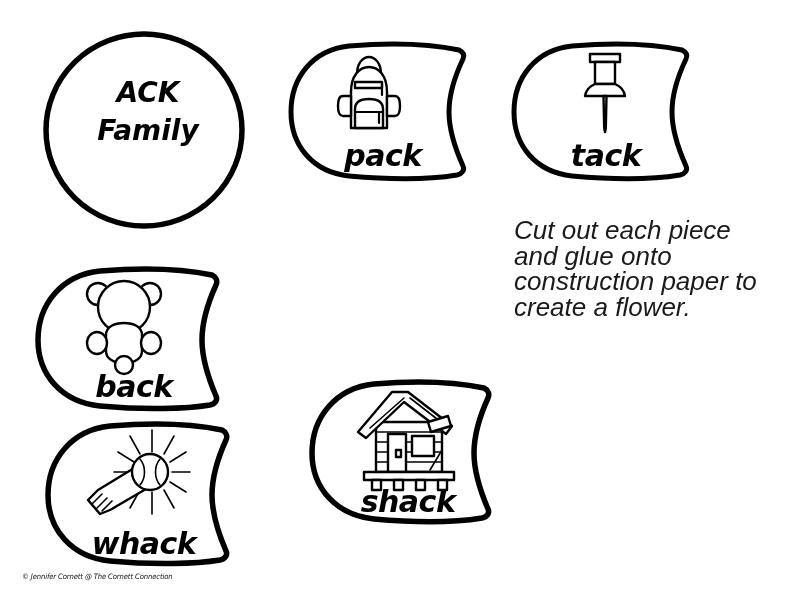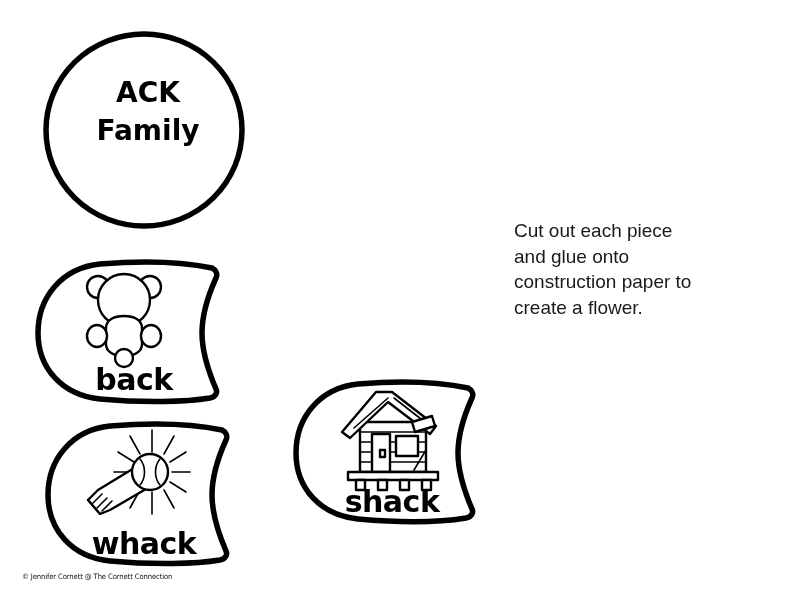--- a/index.html
+++ b/index.html
@@ -14,20 +14,21 @@
     position: relative;
     overflow: hidden;
     font-family: "Liberation Sans", sans-serif;
     color: #000000;
   }
   .worksheet {
     position: absolute;
     inset: 0;
     width: 792px;
     height: 612px;
+    font-style: italic;
   }
   .piece {
     position: absolute;
   }
   .piece svg {
     display: block;
     overflow: visible;
   }
   .shape-stroke {
     fill: #ffffff;
@@ -65,21 +66,21 @@
     font-weight: bold;
     fill: #000000;
     text-anchor: middle;
   }
   #instructions {
     position: absolute;
     left: 514px;
     top: 218px;
     width: 250px;
     font-family: "Liberation Sans", sans-serif;
-    font-size: 19px;
+    font-size: 26px;
     line-height: 25.5px;
     color: #1a1a1a;
     white-space: pre-line;
   }
   #copyright {
     position: absolute;
     left: 22px;
     top: 572px;
     font-family: "DejaVu Sans", sans-serif;
     font-size: 7.4px;
@@ -95,45 +96,84 @@
 <div class="worksheet">
 
   <div class="piece" id="piece-center" style="left:38px; top:26px; width:212px; height:208px;">
     <svg width="212" height="208" viewBox="0 0 212 208">
       <ellipse class="shape-stroke" cx="106" cy="104" rx="98" ry="96" stroke-width="5.5"></ellipse>
       <text class="center-label" x="110" y="76" font-size="28">ACK</text>
       <text class="center-label" x="110" y="114" font-size="28">Family</text>
     </svg>
   </div>
 
-
-
-
-  <div class="piece" id="piece-back" style="left:34px; top:260px; width:212px; height:145px;text-align:right;">
+  <div class="piece" id="piece-pack" style="left:287px; top:42px; width:205px; height:140px;">
+    <svg width="205" height="140" viewBox="0 0 205 140">
+      <path class="shape-stroke" stroke-width="5" d="M 62 4 C 110 0 148 3 172 8 C 176 10 178 13 176 17
+               C 166 38 162 56 162 70 C 162 85 167 104 176 124
+               C 178 128 175 132 170 133 C 146 137 106 138 62 134
+               C 26 130 4 104 4 70 C 4 35 26 8 62 4 Z"></path>
+
+      <g transform="translate(48,12)">
+        <path class="art-stroke" d="M 22 20 C 22 9 28 3 34 3 C 40 3 46 9 46 20"></path>
+        <path class="art-stroke" d="M 16 74 L 16 38 C 16 22 24 13 34 13 C 44 13 52 22 52 38 L 52 74 Z"></path>
+        <path class="art-stroke" d="M 8 42 C 4 42 3 46 3 52 C 3 58 4 62 8 62 L 16 62 L 16 42 Z"></path>
+        <path class="art-stroke" d="M 60 42 C 64 42 65 46 65 52 C 65 58 64 62 60 62 L 52 62 L 52 42 Z"></path>
+        <rect class="art-stroke" x="20" y="28" width="27" height="6"></rect>
+        <path class="art-line" d="M 47 31 L 47 41"></path>
+        <path class="art-stroke" d="M 20 74 L 20 55 C 20 48 25 45 34 45 C 43 45 48 48 48 55 L 48 74 Z"></path>
+        <path class="art-line" d="M 20 58 L 48 58"></path>
+        <path class="art-line" d="M 44 58 L 44 69"></path>
+      </g>
+
+      <text class="word-label" x="96" y="124" font-size="30">pack</text>
+    </svg>
+  </div>
+
+  <div class="piece" id="piece-tack" style="left:510px; top:42px; width:205px; height:140px;">
+    <svg width="205" height="140" viewBox="0 0 205 140">
+      <path class="shape-stroke" stroke-width="5" d="M 62 4 C 110 0 148 3 172 8 C 176 10 178 13 176 17
+               C 166 38 162 56 162 70 C 162 85 167 104 176 124
+               C 178 128 175 132 170 133 C 146 137 106 138 62 134
+               C 26 130 4 104 4 70 C 4 35 26 8 62 4 Z"></path>
+
+      <g transform="translate(74,10)">
+        <rect class="art-stroke" x="6" y="2" width="30" height="8"></rect>
+        <path class="art-stroke" d="M 11 10 L 31 10 L 31 32 L 11 32 Z"></path>
+        <path class="art-stroke" d="M 11 32 C 6 34 2 38 1 44 L 41 44 C 40 38 36 34 31 32 Z"></path>
+        <path class="art-stroke" d="M 19.5 44 L 22.5 44 L 21.8 76 L 21 80 L 20.2 76 Z"></path>
+      </g>
+
+      <text class="word-label" x="96" y="124" font-size="30">tack</text>
+    </svg>
+  </div>
+
+
+  <div class="piece" id="piece-back" style="left:34px; top:267px; width:212px; height:145px;text-align:right;">
     <svg width="212" height="145" viewBox="0 0 212 145">
       <path class="shape-stroke" stroke-width="5.5" d="M 66 4 C 114 0 154 3 178 8 C 182 10 184 14 182 18
                C 172 40 168 58 168 73 C 168 88 173 108 182 129
                C 184 133 181 137 176 138 C 152 142 110 143 66 139
                C 28 135 4 108 4 73 C 4 37 28 8 66 4 Z"></path>
 
       <g transform="translate(50,10)">
         <circle class="art-stroke" cx="14" cy="17" r="11"></circle>
         <circle class="art-stroke" cx="66" cy="17" r="11"></circle>
         <circle class="art-stroke" cx="40" cy="30" r="26"></circle>
         <path class="art-stroke" d="M 22 58 C 22 50 30 46 40 46 C 50 46 58 50 58 58 L 58 74 C 58 82 50 86 40 86 C 30 86 22 82 22 74 Z"></path>
         <ellipse class="art-stroke" cx="13" cy="66" rx="10" ry="11"></ellipse>
         <ellipse class="art-stroke" cx="67" cy="66" rx="10" ry="11"></ellipse>
         <circle class="art-stroke" cx="40" cy="88" r="9"></circle>
       </g>
 
       <text class="word-label" x="100" y="130" font-size="30">back</text>
     </svg>
   </div>
 
-  <div class="piece" id="piece-shack" style="left:292px; top:380px; width:210px; height:145px;">
+  <div class="piece" id="piece-shack" style="left:308px; top:380px; width:210px; height:145px;">
     <svg width="210" height="145" viewBox="0 0 210 145">
       <path class="shape-stroke" stroke-width="5.5" d="M 66 4 C 114 0 152 3 176 8 C 180 10 182 14 180 18
                C 170 40 166 58 166 73 C 166 88 171 108 180 129
                C 182 133 179 137 174 138 C 150 142 110 143 66 139
                C 28 135 4 108 4 73 C 4 37 28 8 66 4 Z"></path>
 
       <g transform="translate(48,6)">
         <path class="art-stroke" d="M 20 36 L 20 86 L 86 86 L 86 36 Z"></path>
         <path class="art-thin" d="M 20 46 L 86 46"></path>
         <path class="art-thin" d="M 20 56 L 86 56"></path>

